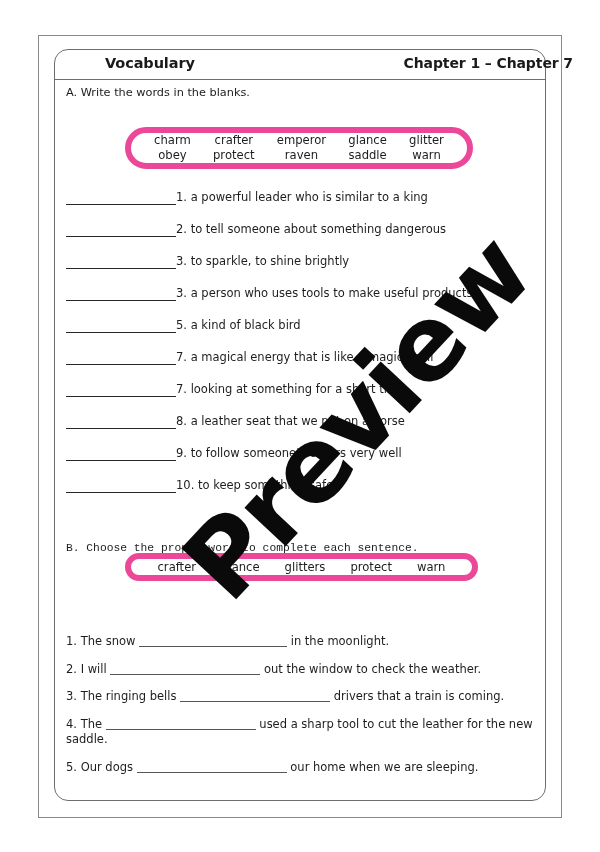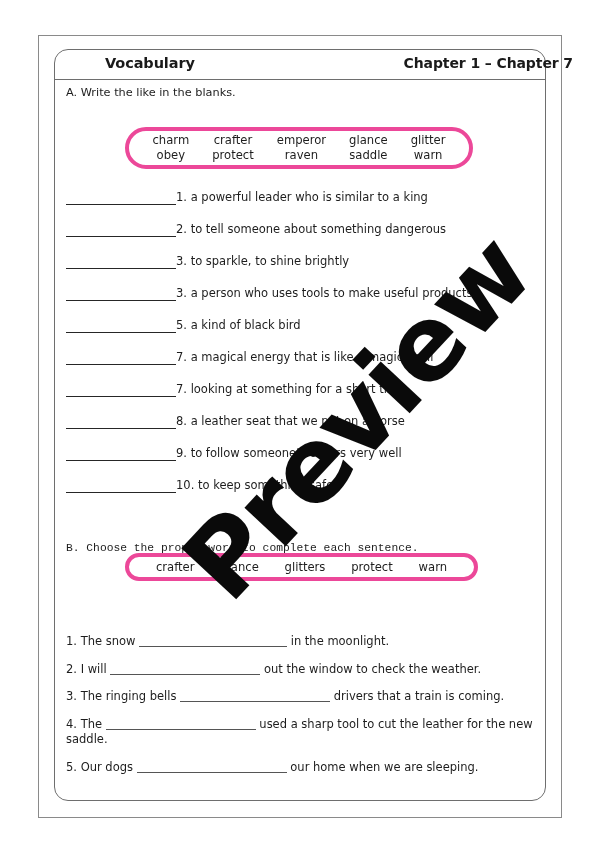--- a/index.html
+++ b/index.html
@@ -73,21 +73,21 @@
   .section-instruction {
     position: absolute;
     font-size: 11.3px;
     color: #1d1d1d;
     white-space: nowrap;
   }
 
   
   .wordbank {
     position: absolute;
-    border: 4px solid #ec4899;
+    border: 6px solid #ec4899;
     border-radius: 999px;
     box-sizing: border-box;
     background: transparent;
     display: flex;
     align-items: center;
     justify-content: space-around;
   }
   .wb-col {
     display: flex;
     flex-direction: column;
@@ -191,21 +191,21 @@
 
 <div class="outer-frame"></div>
 <div class="inner-frame"></div>
 
 <div class="header">
   <span class="header-title">Vocabulary</span>
   <span class="header-chapter">Chapter 1 – Chapter 7</span>
 </div>
 <div class="header-rule"></div>
 
-<div class="section-instruction" style="left:66px; top:86px;">A. Write the like in the blanks.</div>
+<div class="section-instruction" style="left:66px; top:86px;">A. Write the words in the blanks.</div>
 
 <div class="wordbank" id="wordbank-a">
   <div class="wb-col">
     <span class="wb-word">charm</span>
     <span class="wb-word">obey</span>
   </div>
   <div class="wb-col">
     <span class="wb-word">crafter</span>
     <span class="wb-word">protect</span>
   </div>

